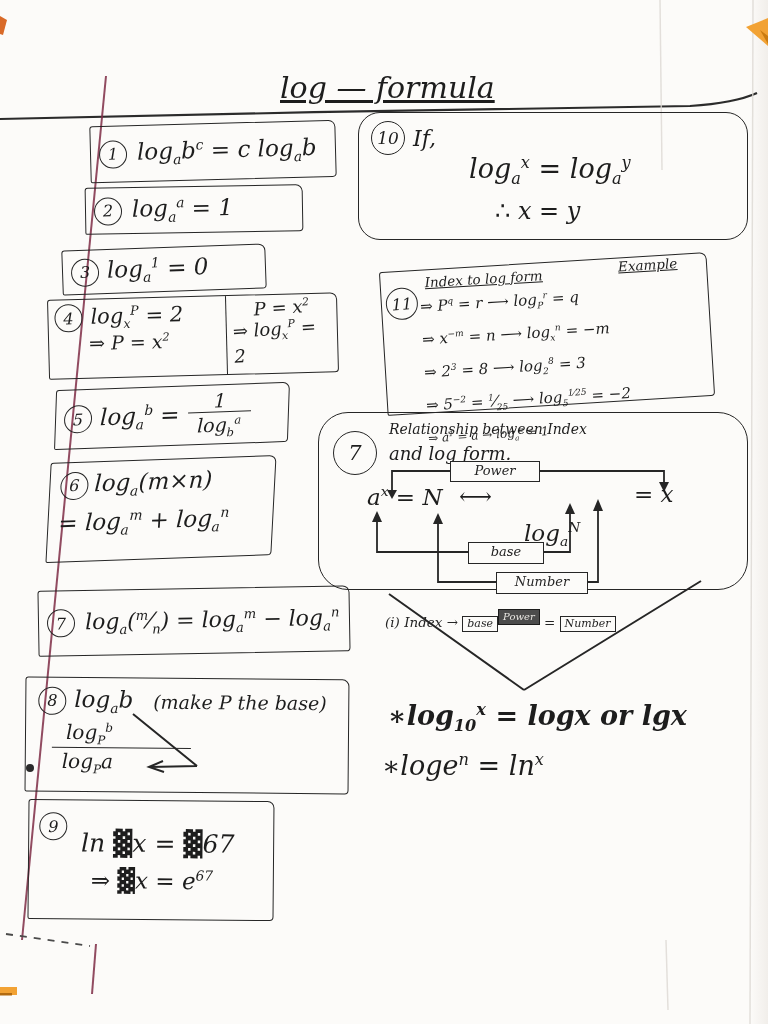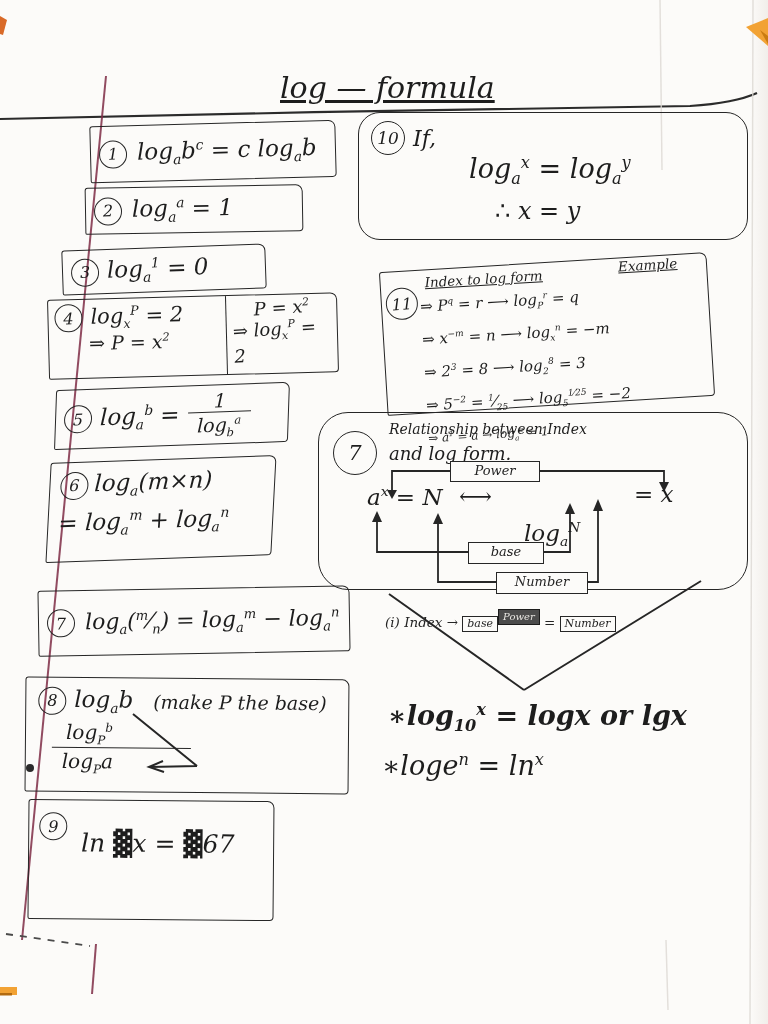--- a/index.html
+++ b/index.html
@@ -134,20 +134,21 @@
     </div>
     <span class="fr fx" style="position:absolute;left:26px;top:42px;font-size:20px;text-align:left;">
       <span class="nu" style="padding-left:14px;">log<sub>P</sub><sup>b</sup></span>
       <span class="de" style="padding-right:78px;">log<sub>P</sub>a</span>
     </span>
   </div>
 
   <div class="box hand" style="left:28px;top:800px;width:244px;height:118px;transform:rotate(0.5deg);">
     <span class="cn" style="position:absolute;left:10px;top:12px;">9</span>
     <div class="fx" style="position:absolute;left:52px;top:28px;font-size:25px;">ln ▓x = ▓67</div>
+    <div class="fx" style="position:absolute;left:62px;top:66px;font-size:23px;">⇒ ▓x = e<sup>67</sup></div>
   </div>
 
   <div class="box hand" style="left:358px;top:112px;width:388px;height:126px;border-radius:22px;">
     <div style="position:absolute;left:12px;top:8px;display:flex;align-items:center;gap:8px;">
       <span class="cn" style="width:32px;height:32px;font-size:17px;">10</span>
       <span class="fx" style="font-size:22px;">If,</span>
     </div>
     <div class="fx" style="position:absolute;left:110px;top:40px;font-size:27px;">log<sub>a</sub><sup>x</sup> = log<sub>a</sub><sup>y</sup></div>
     <div class="fx" style="position:absolute;left:136px;top:84px;font-size:24px;">∴ x = y</div>
   </div>

